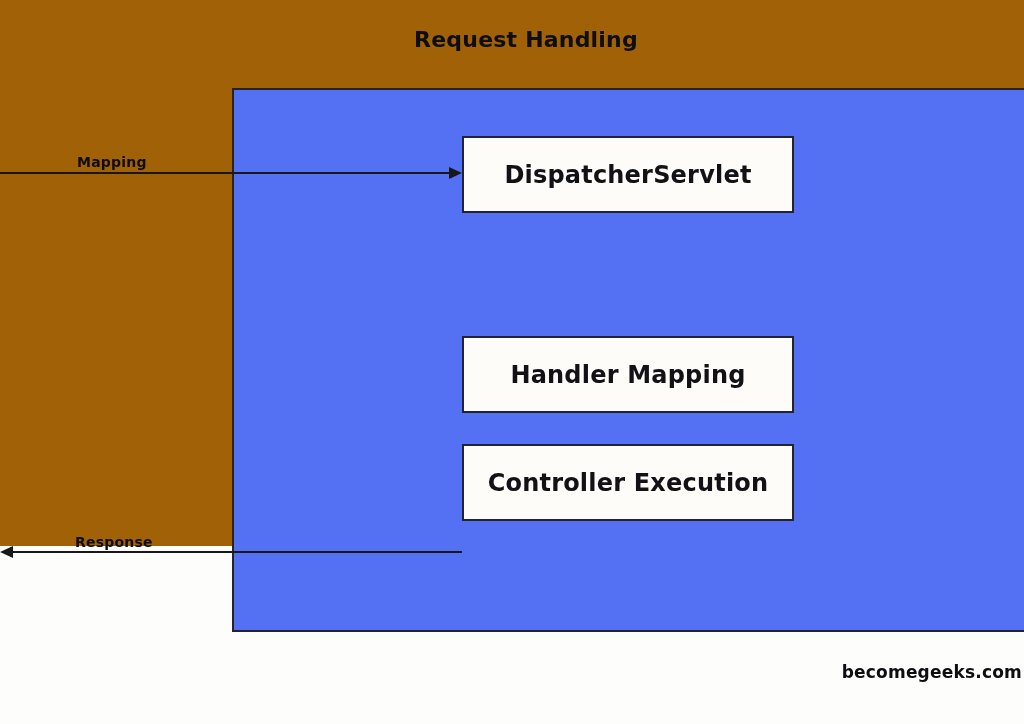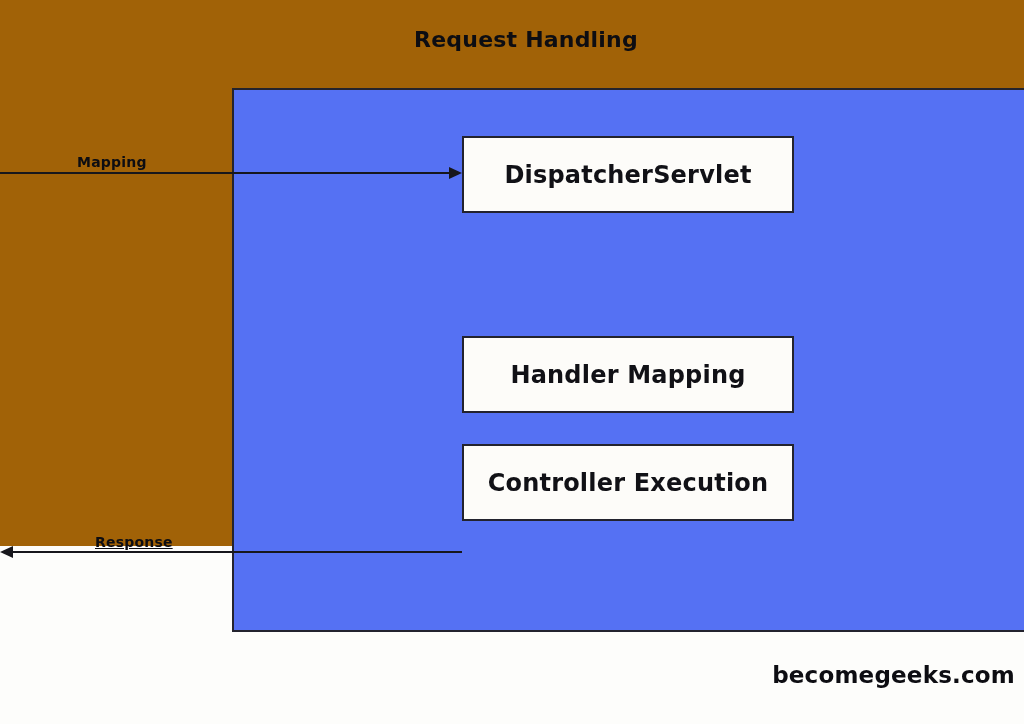--- a/index.html
+++ b/index.html
@@ -74,25 +74,25 @@
     border-right: 13px solid #17171c;
   }
   .arrow-label {
     position: absolute;
     font-size: 14px;
     font-weight: bold;
     color: #0d0d12;
     letter-spacing: 0.2px;
   }
   .request-label  { left: 77px; top: 154px; }
-  .response-label { left: 95px; top: 534px; text-decoration: underline; }
+  .response-label { left: 75px; top: 534px; }
   .footer-brand {
     position: absolute;
-    right: 9px; top: 662px;
-    font-size: 23px;
+    right: 2px; top: 662px;
+    font-size: 17px;
     font-weight: bold;
     color: #0d0d12;
     letter-spacing: 0.2px;
   }
 </style>
 </head>
 <body>
 
 <div class="page">
 

